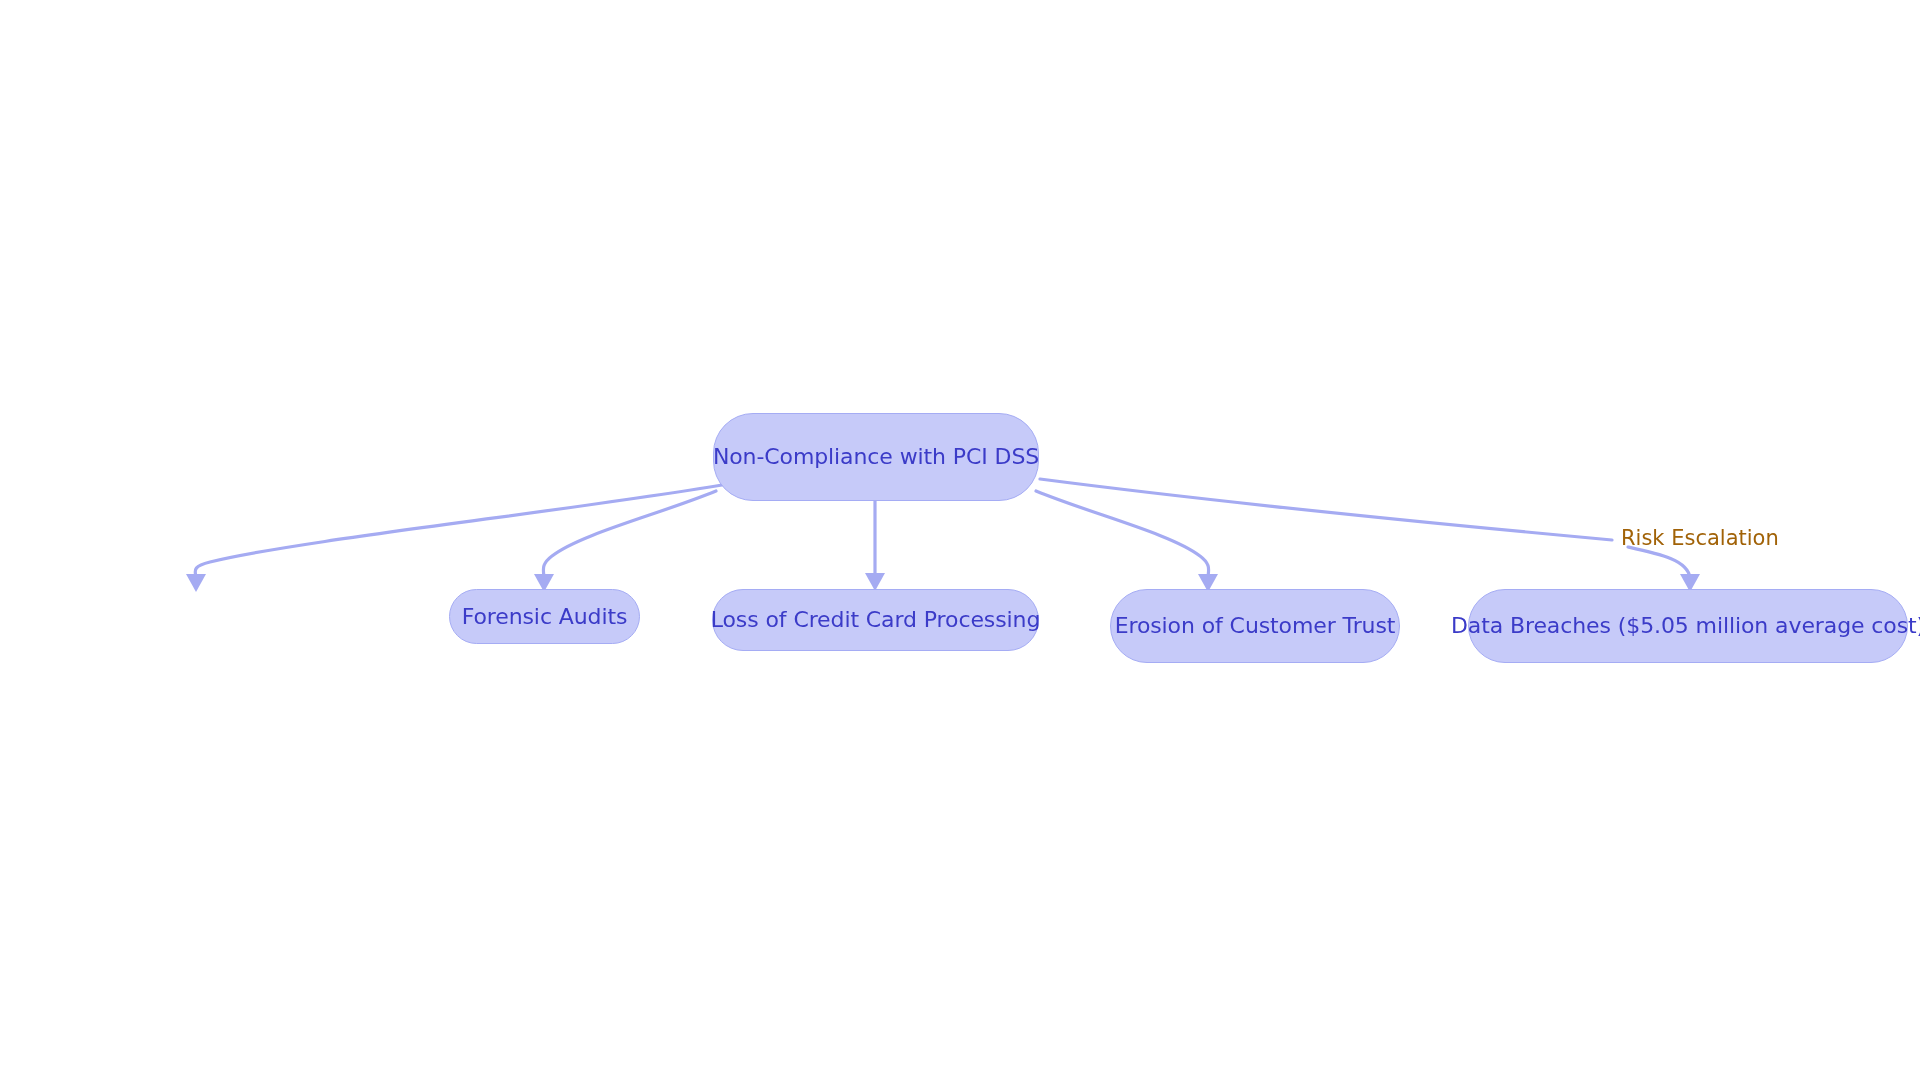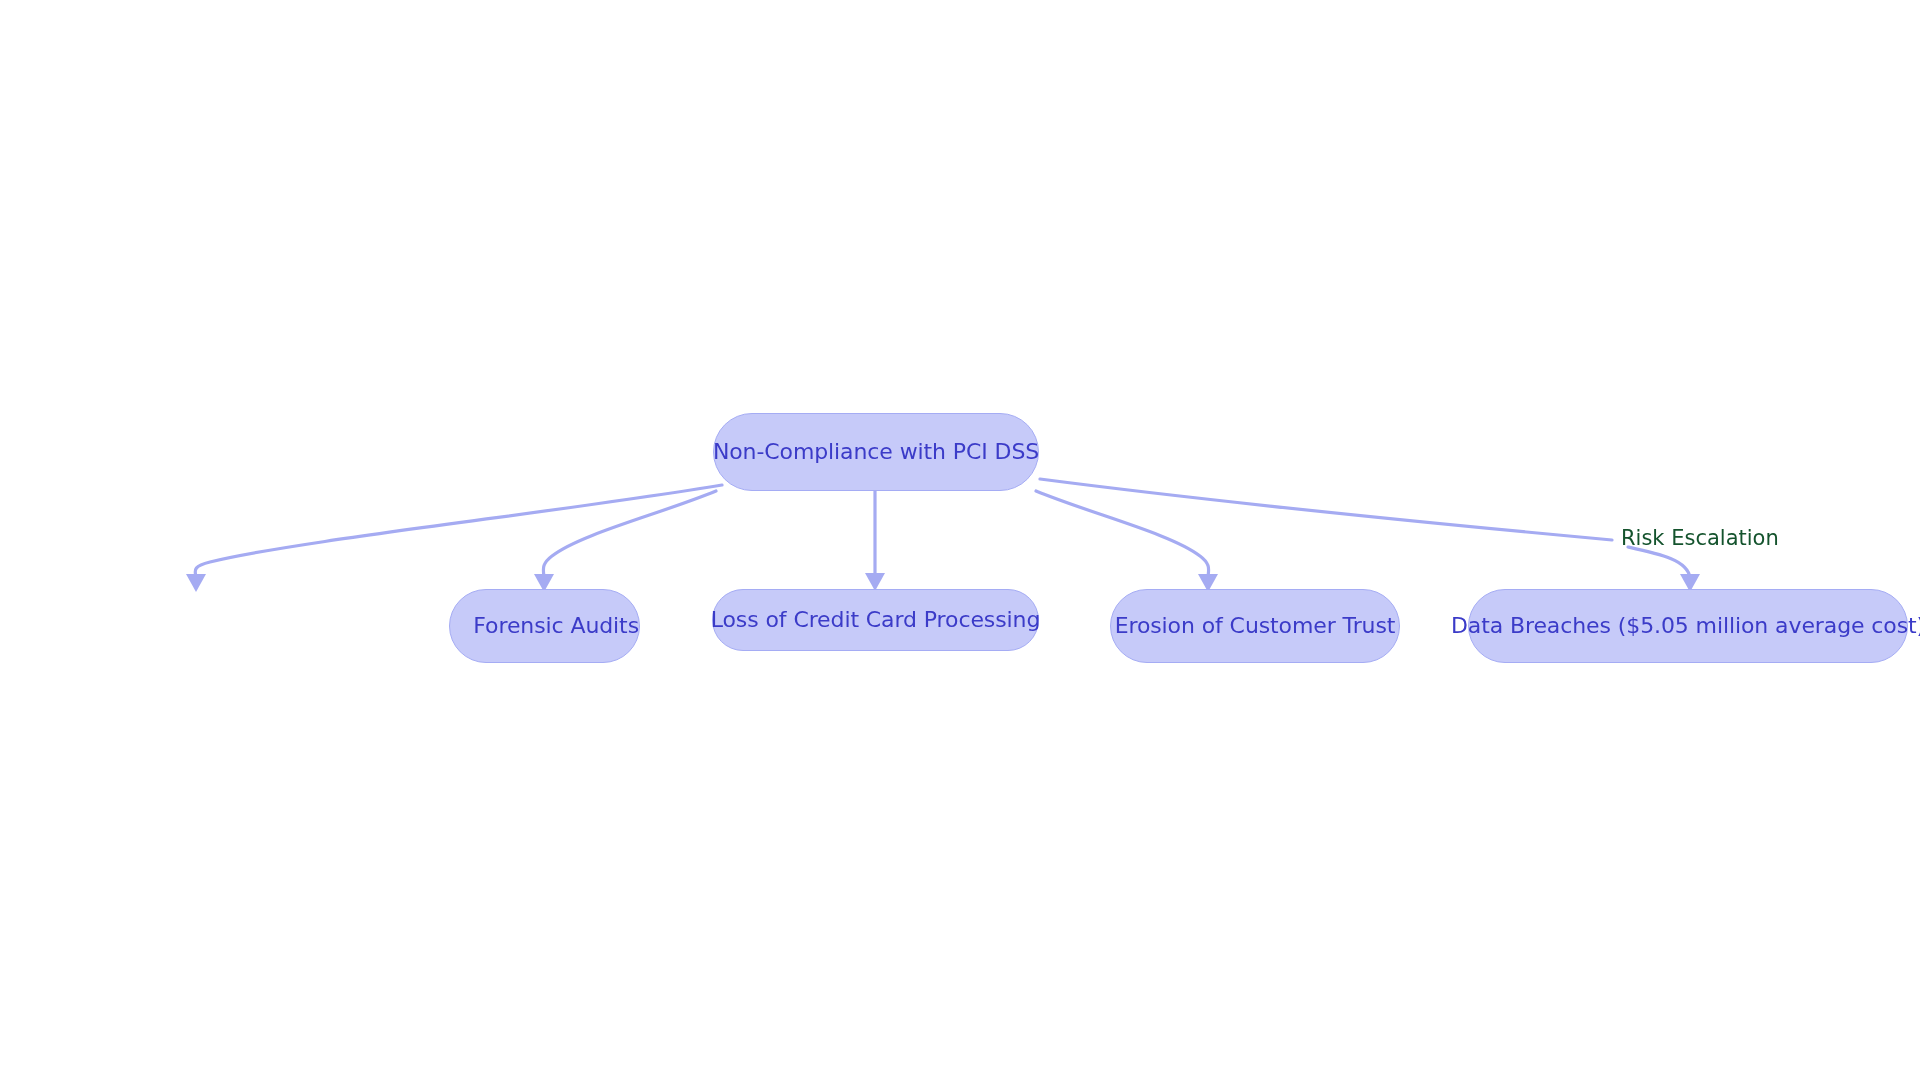--- a/index.html
+++ b/index.html
@@ -42,21 +42,21 @@
   .node-label {
     color: #3b3bc8;
     font-size: 22px;
     font-weight: 400;
     letter-spacing: -0.1px;
     white-space: nowrap;
     line-height: 1;
   }
   .edge-label {
     position: absolute;
-    color: #14532d;
+    color: #a16207;
     font-size: 21px;
     white-space: nowrap;
     line-height: 1;
     z-index: 3;
   }
   .edge-path {
     fill: none;
     stroke: #a5abf2;
     stroke-width: 3.2;
     stroke-linecap: round;
@@ -93,26 +93,26 @@
       <polygon class="arrow-head" points="1198,574 1218,574 1208,592"></polygon>
     </g>
 
     <g>
       <path class="edge-path" d="M 1040,479 C 1240,505 1460,526 1612,540"></path>
       <path class="edge-path" d="M 1628,547 C 1660,554 1688,560 1690,578"></path>
       <polygon class="arrow-head" points="1680,574 1700,574 1690,592"></polygon>
     </g>
   </svg>
 
-  <div class="node" style="left:713px; top:413px; width:326px; height:78px;">
+  <div class="node" style="left:713px; top:413px; width:326px; height:88px;">
     <span class="node-label">Non-Compliance with PCI DSS</span>
   </div>
 
 
-  <div class="node" style="left:449px; top:589px; width:191px; height:74px;justify-content:flex-end;">
+  <div class="node" style="left:449px; top:589px; width:191px; height:55px;">
     <span class="node-label">Forensic Audits</span>
   </div>
 
   <div class="node" style="left:712px; top:589px; width:327px; height:62px;">
     <span class="node-label">Loss of Credit Card Processing</span>
   </div>
 
   <div class="node" style="left:1110px; top:589px; width:290px; height:74px;">
     <span class="node-label">Erosion of Customer Trust</span>
   </div>

